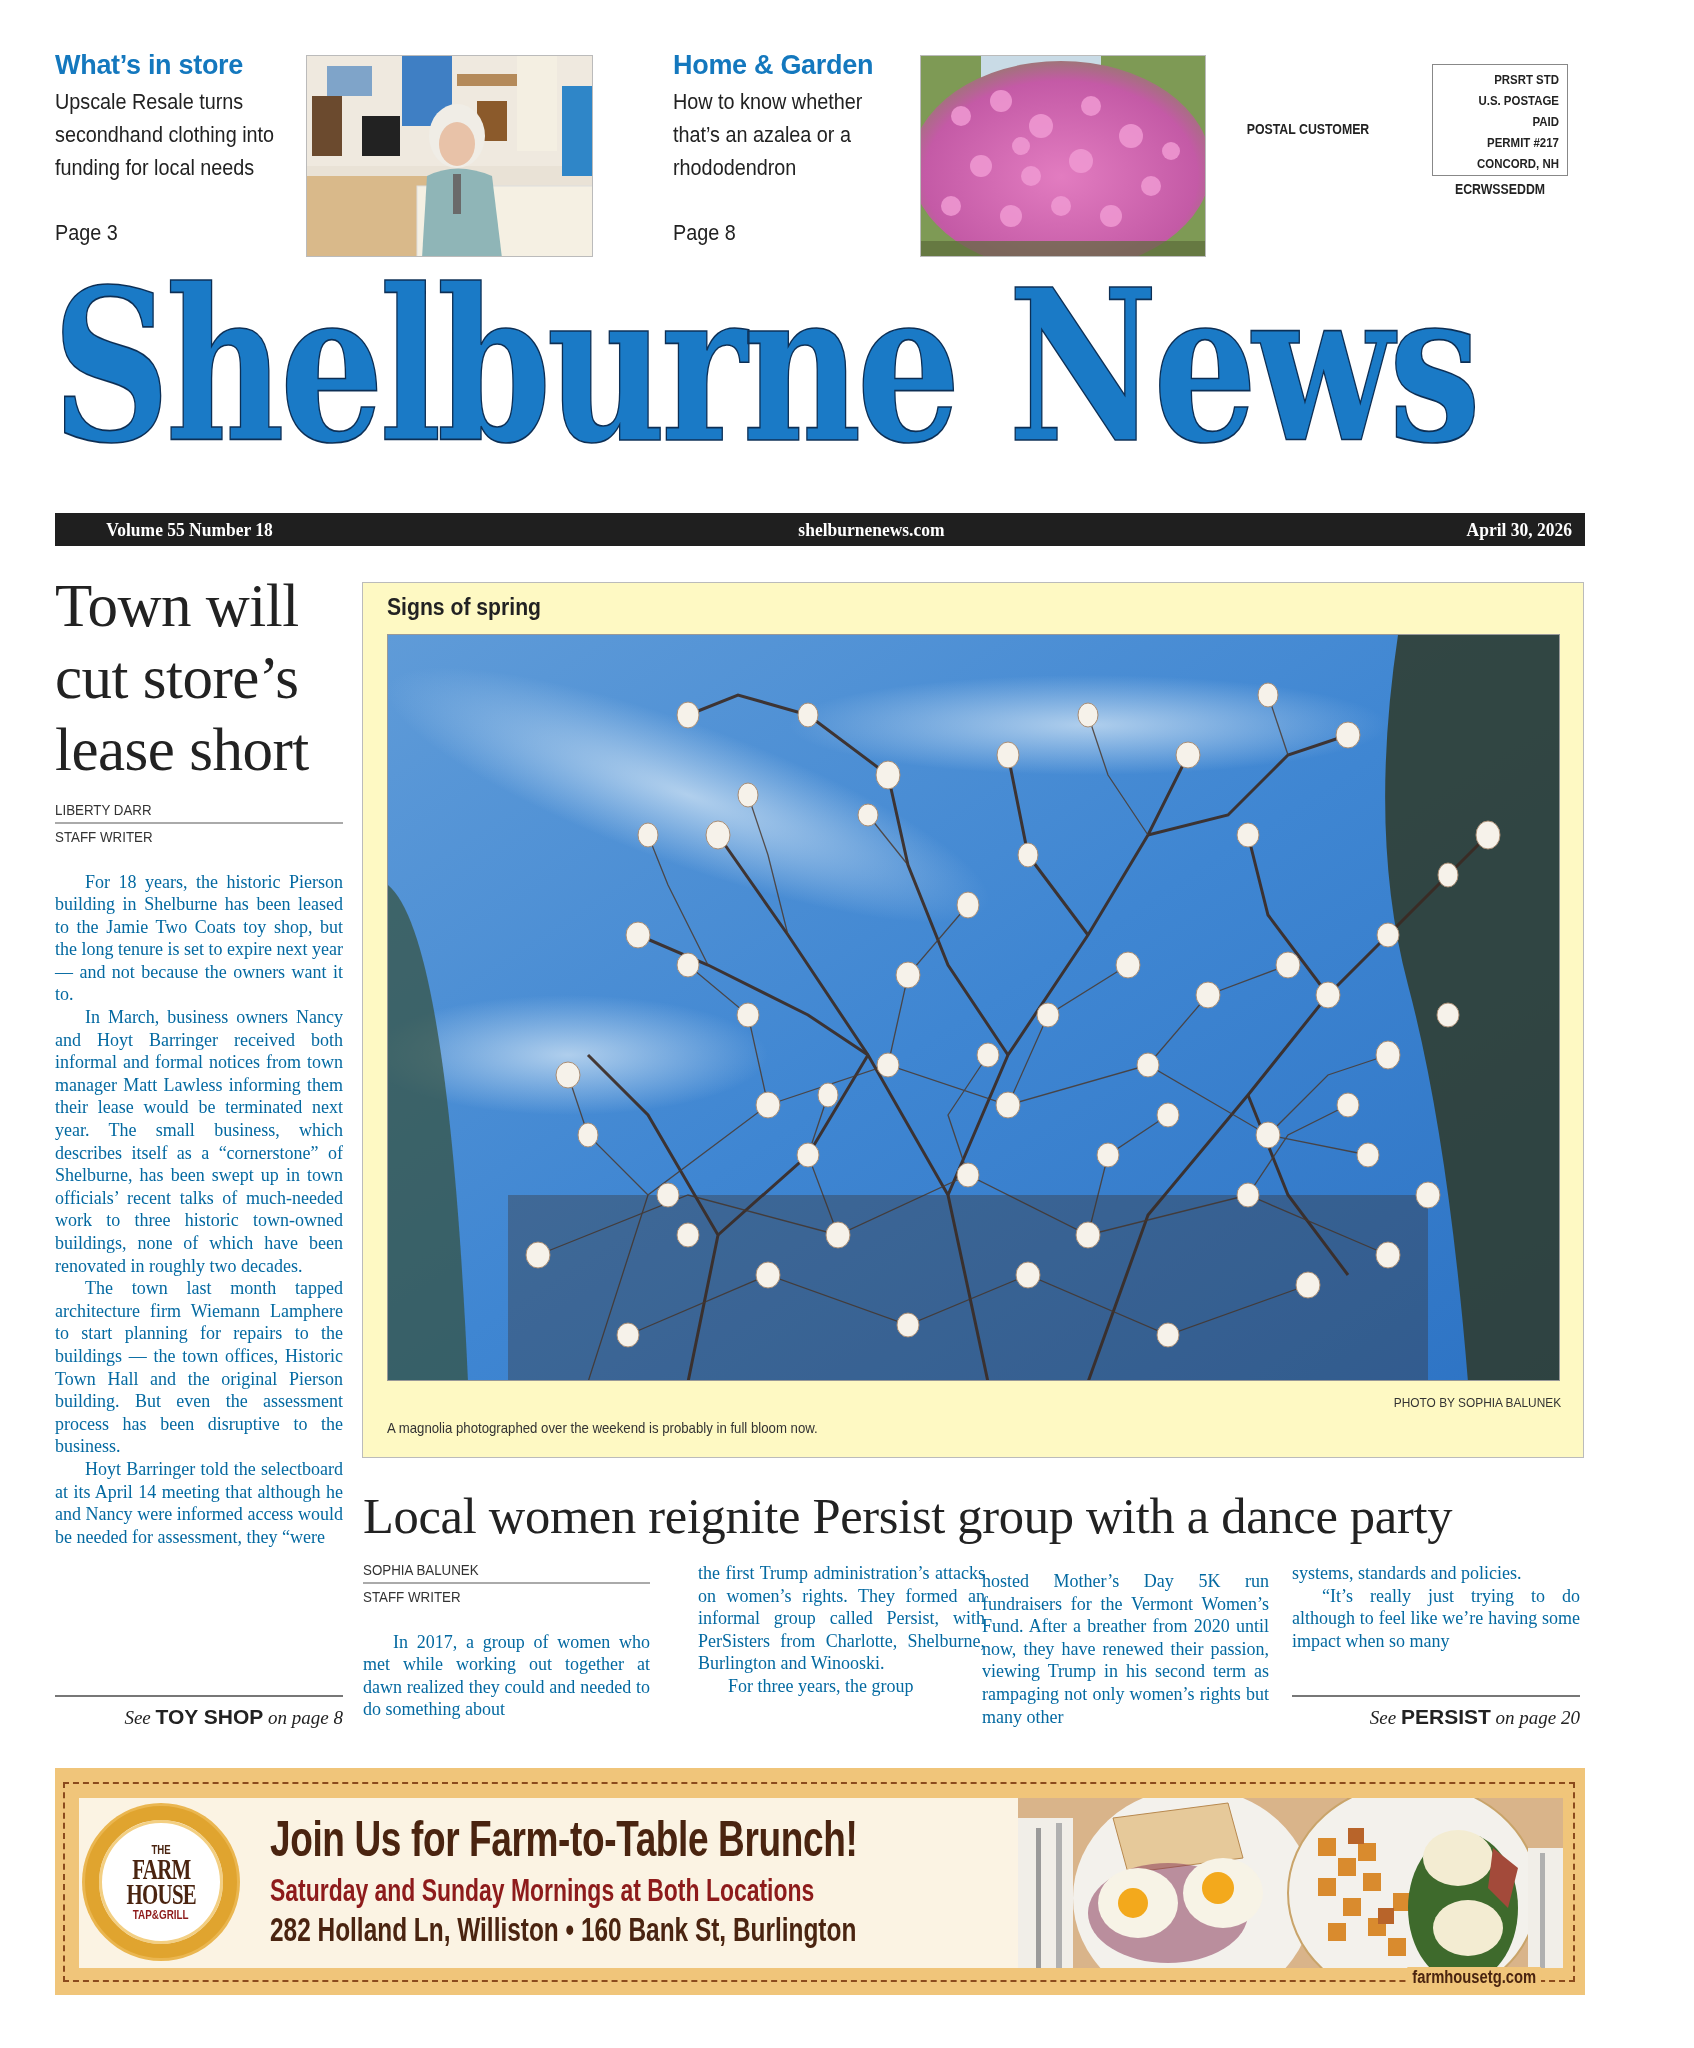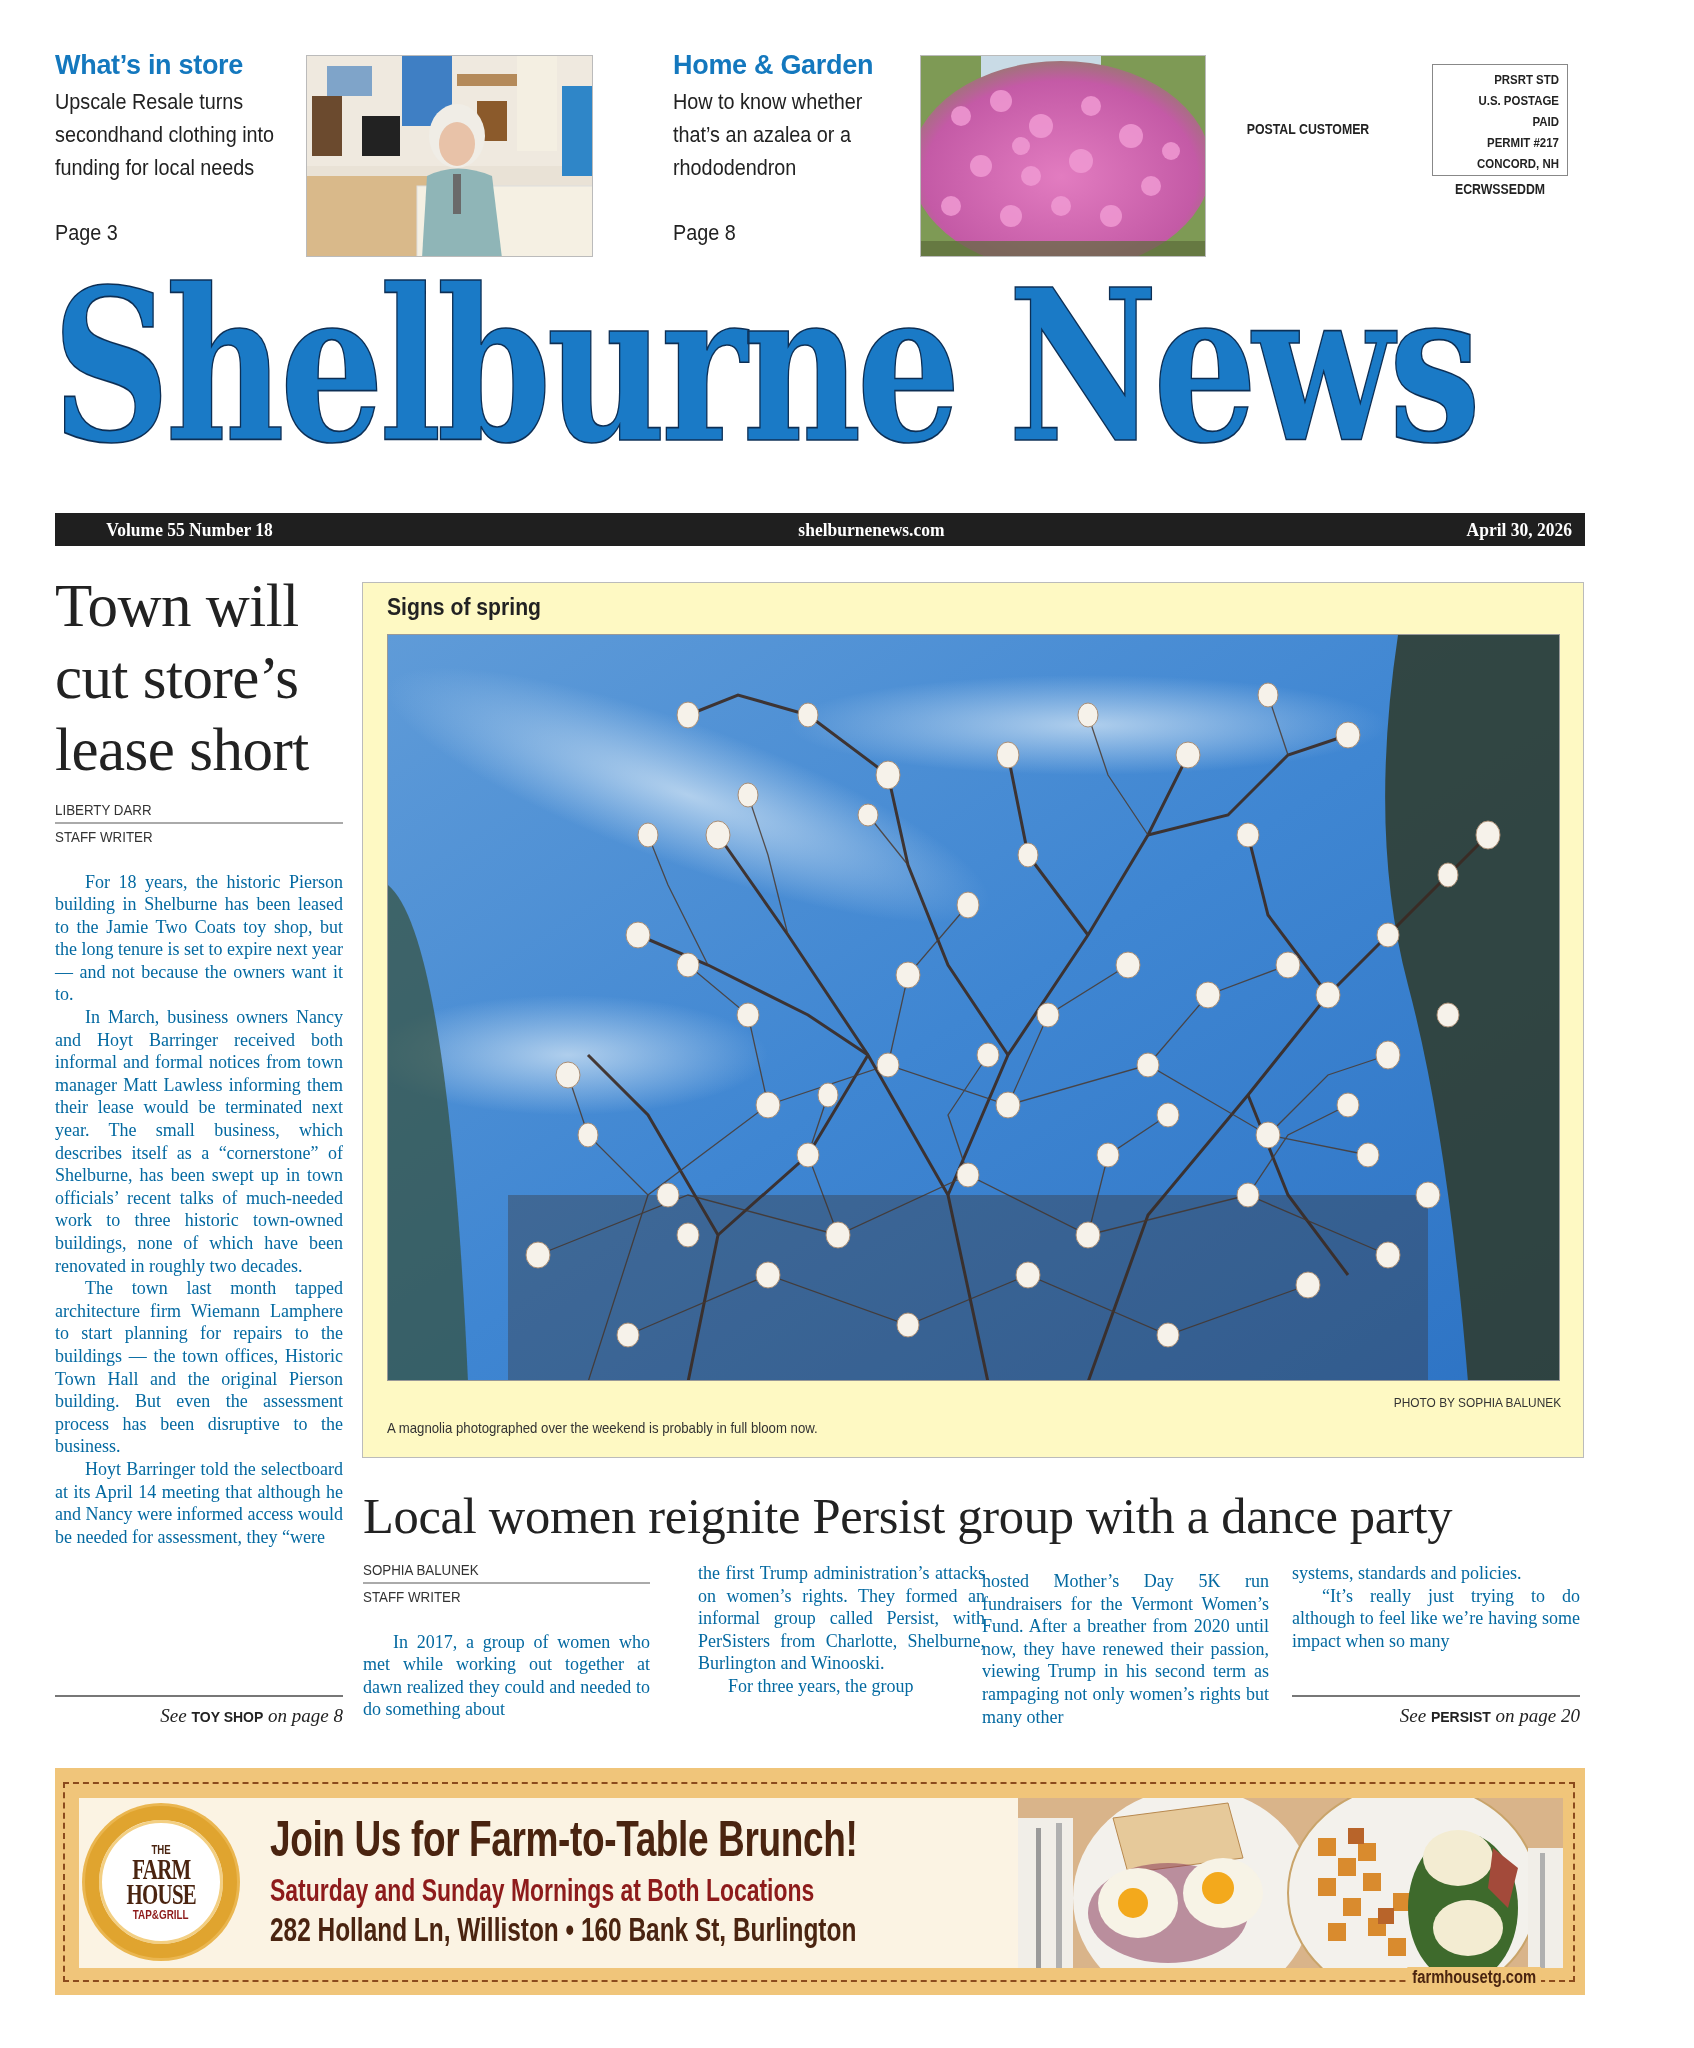--- a/index.html
+++ b/index.html
@@ -26,21 +26,21 @@
   .datebar span { transform: scaleX(0.92); display: inline-block; }
 
   
   .hed { font-family: "Liberation Serif", serif; color: #222; font-weight: normal; }
   .byline { font-family: "Liberation Sans", sans-serif; font-size: 14.5px; color: #333; text-transform: uppercase; transform: scaleX(0.92); transform-origin: left top; white-space: nowrap; }
   .rule { height: 1.5px; background: #aaa; }
   .body-col { font-family: "Liberation Serif", serif; font-size: 18px; line-height: 22.6px; color: #0369a1; text-align: justify; }
   .body-col p { text-indent: 30px; }
   .body-col p.noindent { text-indent: 0; }
   .jump { font-family: "Liberation Serif", serif; font-style: italic; font-size: 19px; text-align: right; color: #222; }
-  .jump b { font-family: "Liberation Sans", sans-serif; font-style: normal; font-weight: bold; font-size: 14px; margin-top: 16px; }
+  .jump b { font-family: "Liberation Sans", sans-serif; font-style: normal; font-weight: bold; font-size: 21px; margin-top: 16px; }
 
   
   .photo-box { border: 1.5px solid #bbb; background: #fef9c3; }
   .section-label { font-family: "Liberation Sans", sans-serif; font-weight: bold; font-size: 23px; color: #222; transform: scaleX(0.92); transform-origin: left top; }
   .credit { font-family: "Liberation Sans", sans-serif; font-size: 13.5px; color: #333; transform: scaleX(0.88); transform-origin: right top; text-align: right; white-space: nowrap; }
   .caption { font-family: "Liberation Sans", sans-serif; font-size: 15px; color: #333; transform: scaleX(0.88); transform-origin: left top; white-space: nowrap; }
 
   
   .ad { background: #f0c57a; }
   .ad-inner { border: 2px dashed #8b4a1c; }

